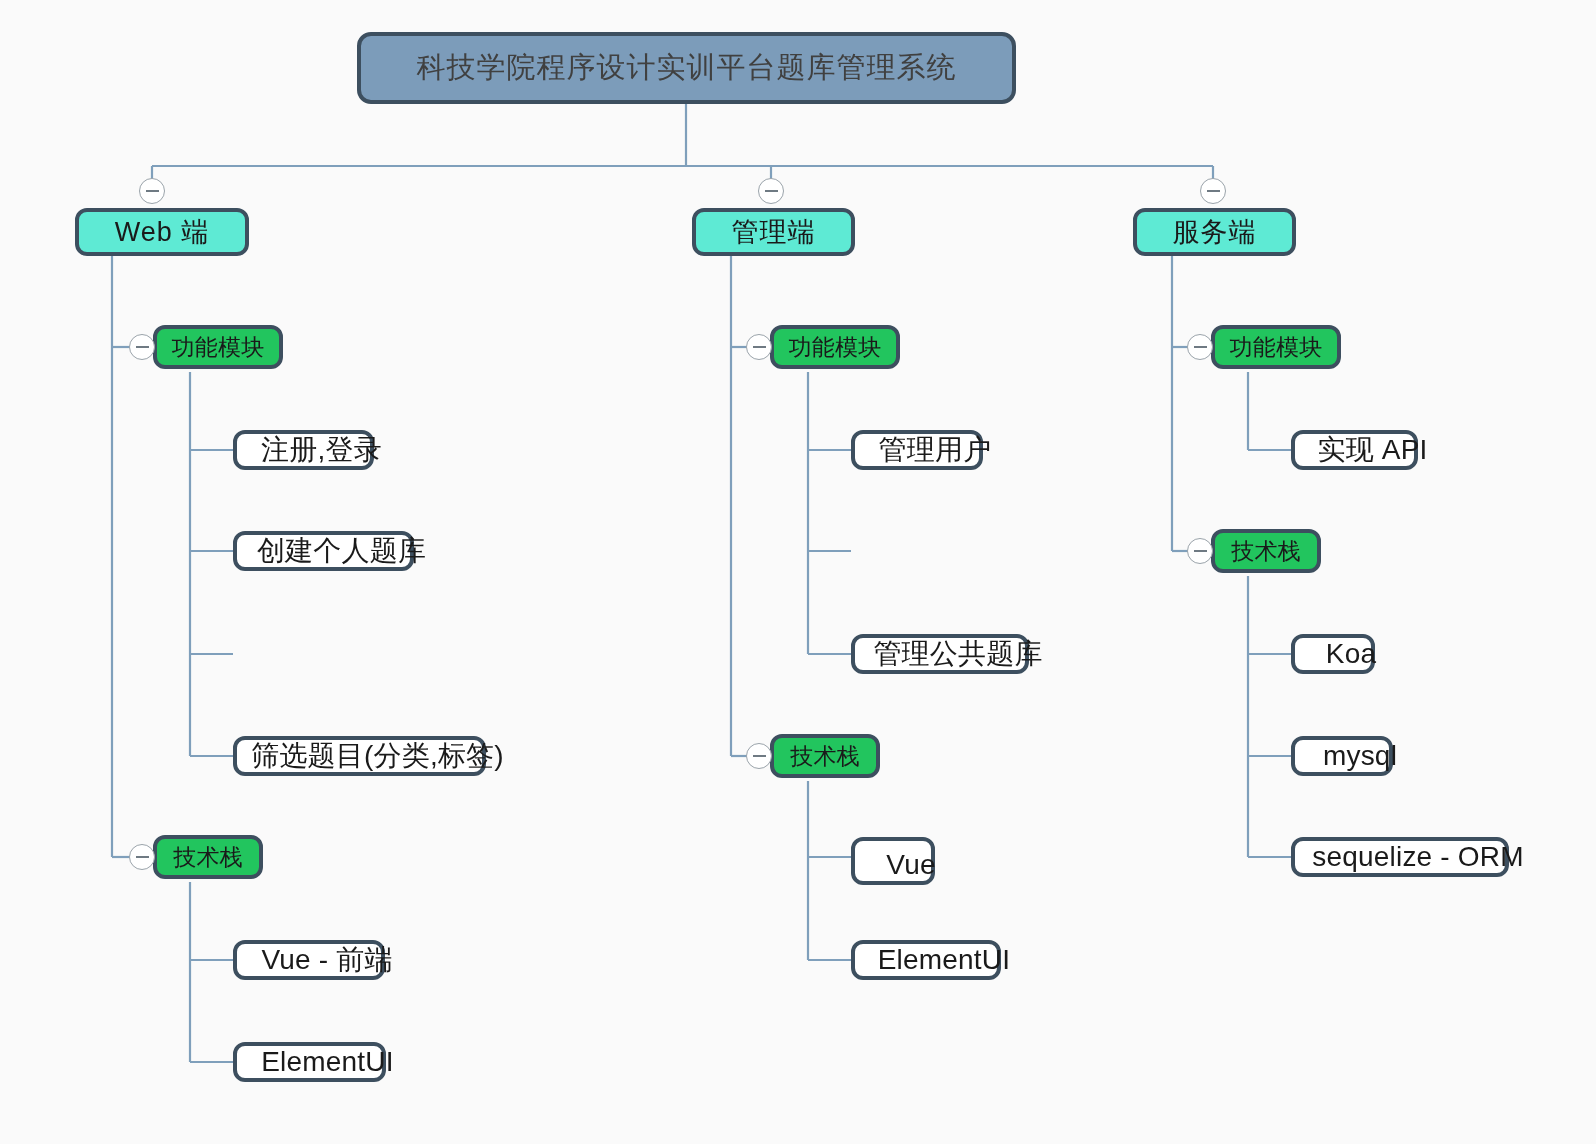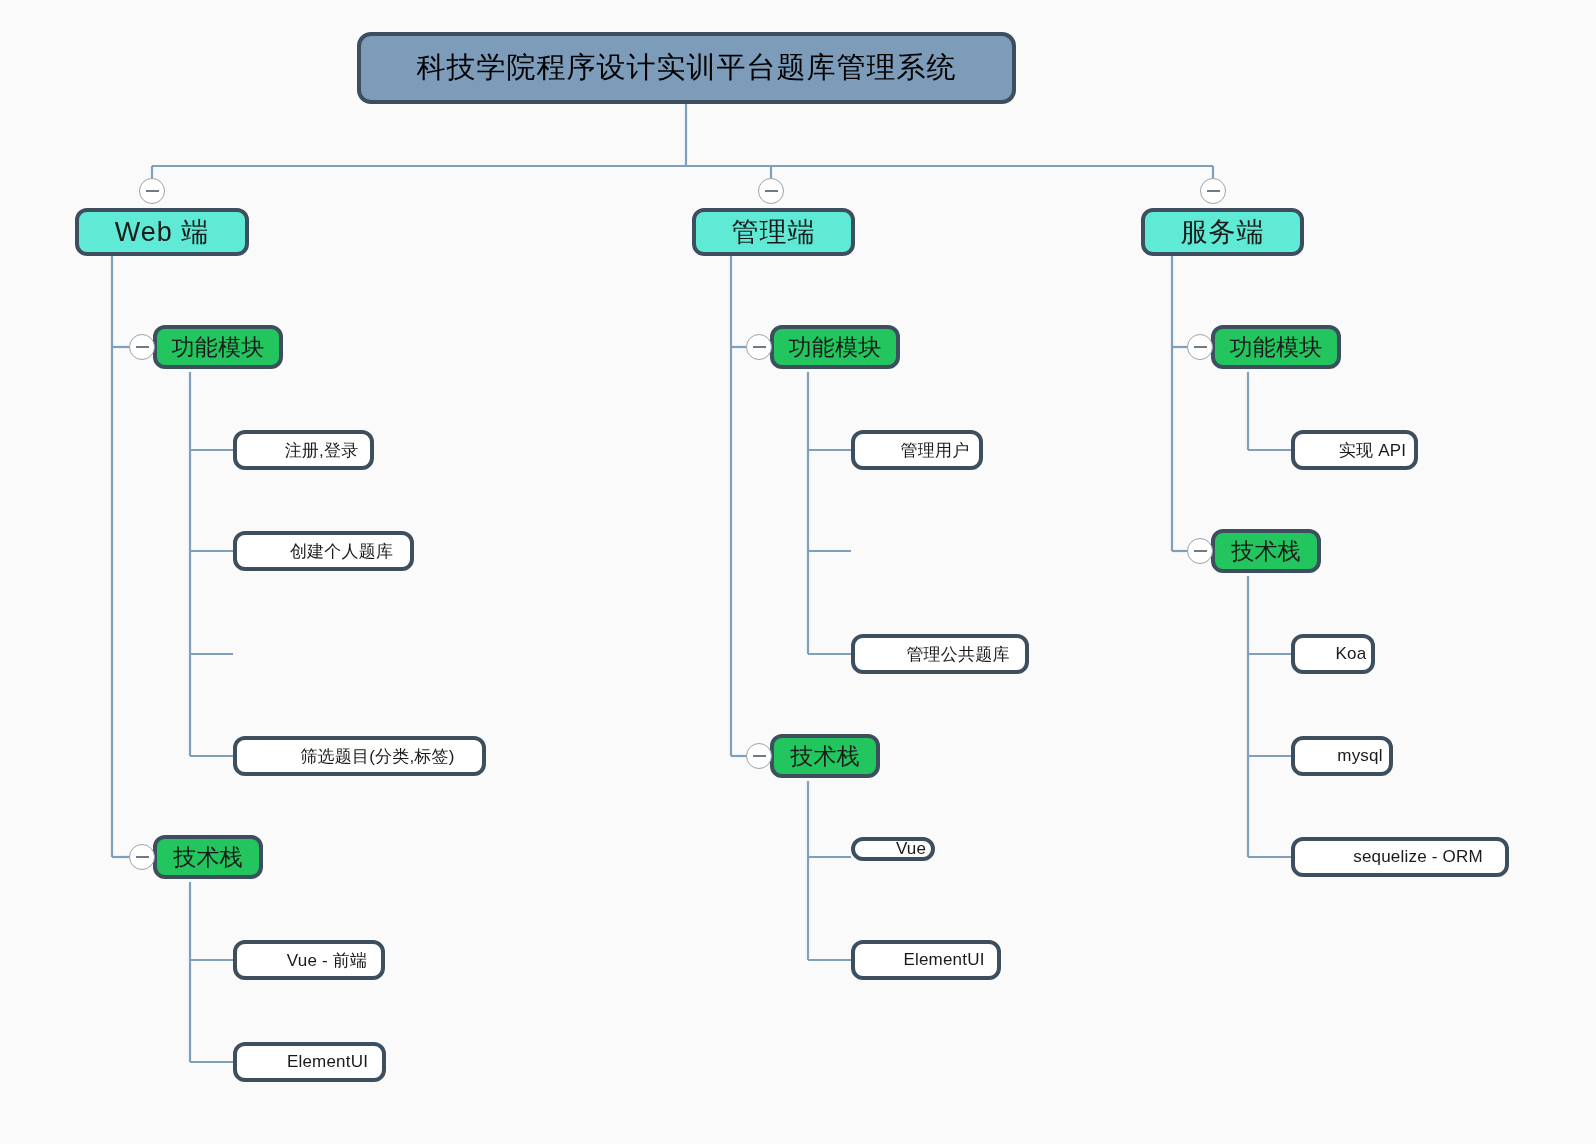--- a/index.html
+++ b/index.html
@@ -39,36 +39,36 @@
     color: #1a1a1a;
     background: #ffffff;
     border: 4px solid #3d4f5f;
     border-radius: 12px;
     letter-spacing: 0.2px;
   }
   .node.root {
     background: #7c9cba;
     border: 4px solid #3d4f5f;
     border-radius: 14px;
-    color: #000000;
+    color: #404040;
     font-size: 29px;
     letter-spacing: 1px;
   }
   .node.branch {
     background: #5eead4;
     font-size: 27px;
     letter-spacing: 1px;
   }
   .node.sub {
     background: #22c55e;
     font-size: 23px;
   }
   .node.leaf {
     background: #ffffff;
-    font-size: 17px;
+    font-size: 28px;
     padding-left: 36px;
   }
   .toggle {
     position: absolute;
     box-sizing: border-box;
     width: 26px;
     height: 26px;
     border-radius: 50%;
     background: #ffffff;
     border: 1.6px solid #9aa3aa;
@@ -193,29 +193,29 @@
   </div>
   <div class="node leaf" style="left:851px; top:634px; width:178px; height:40px;">
     <span>管理公共题库</span>
   </div>
 
   <div class="toggle" style="left:746px; top:743px;"></div>
   <div class="node sub" style="left:770px; top:734px; width:110px; height:44px;">
     <span>技术栈</span>
   </div>
 
-  <div class="node leaf" style="left:851px; top:837px; width:84px; height:24px;">
+  <div class="node leaf" style="left:851px; top:837px; width:84px; height:48px;align-items:flex-end;">
     <span>Vue</span>
   </div>
   <div class="node leaf" style="left:851px; top:940px; width:150px; height:40px;">
     <span>ElementUI</span>
   </div>
 
   <div class="toggle" style="left:1200px; top:178px;"></div>
-  <div class="node branch" style="left:1133px; top:208px; width:163px; height:48px;margin-left:8px;">
+  <div class="node branch" style="left:1133px; top:208px; width:163px; height:48px;">
     <span>服务端</span>
   </div>
 
   <div class="toggle" style="left:1187px; top:334px;"></div>
   <div class="node sub" style="left:1211px; top:325px; width:130px; height:44px;">
     <span>功能模块</span>
   </div>
 
   <div class="node leaf" style="left:1291px; top:430px; width:127px; height:40px;">
     <span>实现 API</span>

